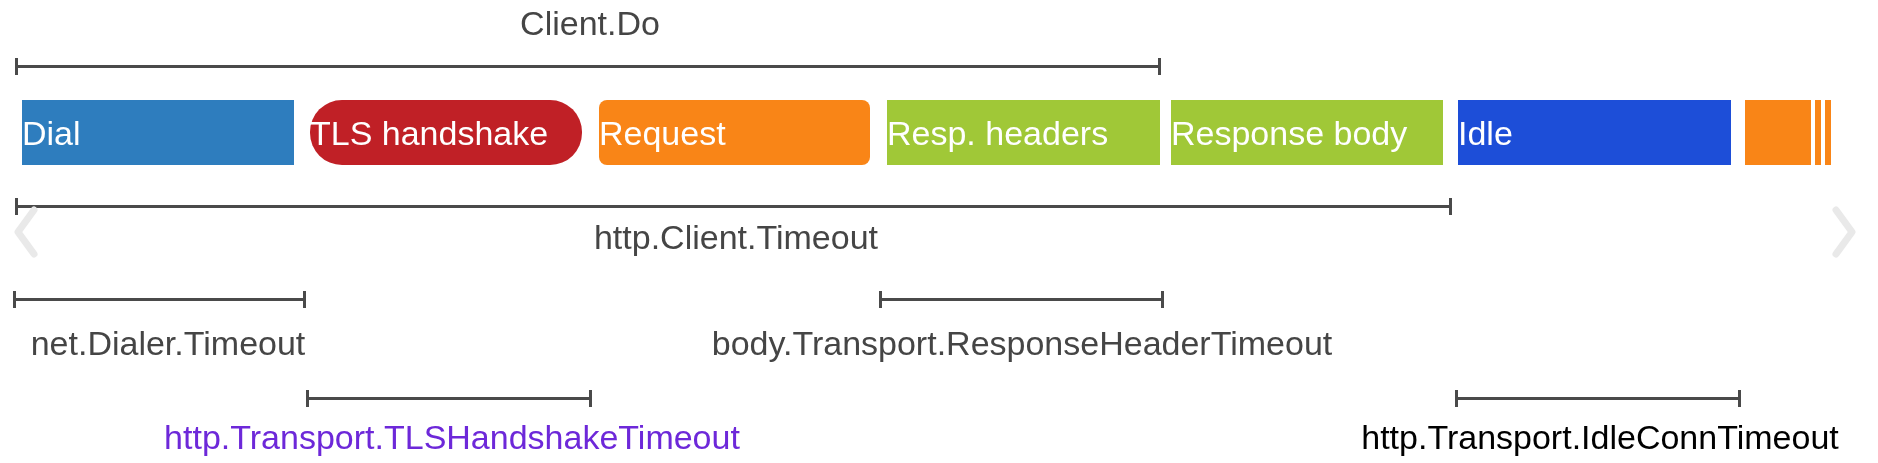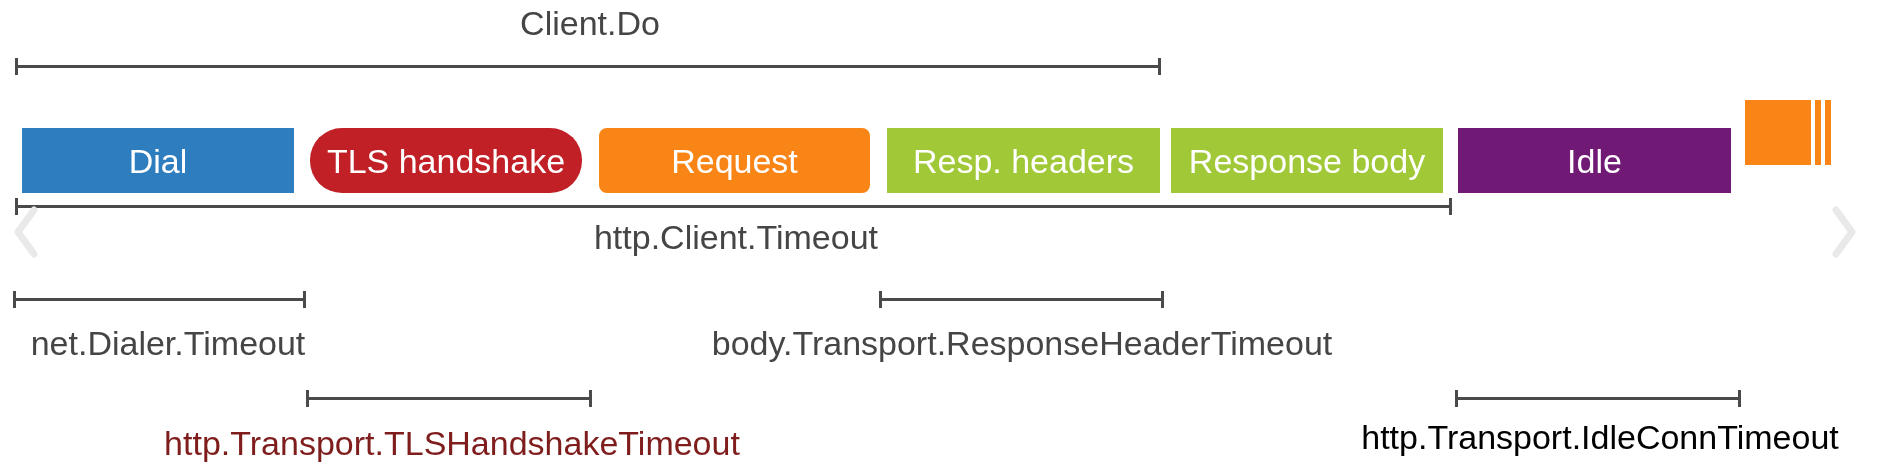--- a/index.html
+++ b/index.html
@@ -1,21 +1,21 @@
 <!DOCTYPE html>
 <html><head>
 <meta charset="utf-8">
 <style>
   html,body{margin:0;padding:0;background:#ffffff;}
   .stage{
     position:relative;width:1878px;height:463px;background:#ffffff;
     font-family:"Liberation Sans", sans-serif;overflow:hidden;
   }
   .bar{
-    position:absolute;display:flex;align-items:center;justify-content:center;margin-top:28px;
+    position:absolute;display:flex;align-items:center;
   }
   .bar-label{
     color:#ffffff;font-size:34px;line-height:1;white-space:nowrap;
   }
   .seg{position:absolute;}
   .bracket-line{position:absolute;height:3px;}
   .bracket-tick{position:absolute;width:3px;}
   .bracket-label,.top-label{
     position:absolute;font-size:34px;line-height:1;white-space:nowrap;
     transform:translateX(-50%);
@@ -40,21 +40,21 @@
       </div>
       <div class="bar" style="left: 599px; top: 100px; width: 271px; height: 65px; background: rgb(249, 133, 23); border-radius: 8px;">
         <span class="bar-label">Request</span>
       </div>
       <div class="bar" style="left: 887px; top: 100px; width: 273px; height: 65px; background: rgb(160, 200, 55);">
         <span class="bar-label">Resp. headers</span>
       </div>
       <div class="bar" style="left: 1171px; top: 100px; width: 272px; height: 65px; background: rgb(160, 200, 55);">
         <span class="bar-label">Response body</span>
       </div>
-      <div class="bar" style="left: 1458px; top: 100px; width: 273px; height: 65px; background: #701a75;">
+      <div class="bar" style="left: 1458px; top: 100px; width: 273px; height: 65px; background: #1d4ed8;">
         <span class="bar-label">Idle</span>
       </div>
     </div>
 
   <div id="newreq">
       <div class="seg" style="left: 1745px; top: 100px; width: 66px; height: 65px; background: rgb(249, 133, 23);"></div>
       <div class="seg" style="left: 1815px; top: 100px; width: 6px; height: 65px; background: rgb(249, 133, 23);"></div>
       <div class="seg" style="left: 1825px; top: 100px; width: 6px; height: 65px; background: rgb(249, 133, 23);"></div>
     </div>
 
@@ -71,21 +71,21 @@
       <div class="bracket-tick" style="left: 13px; top: 290.5px; height: 17px; background: rgb(74, 74, 74);"></div>
       <div class="bracket-tick" style="left: 303px; top: 290.5px; height: 17px; background: rgb(74, 74, 74);"></div>
       <div class="bracket-label" style="left: 168px; top: 326px; color: rgb(69, 69, 69);">net.Dialer.Timeout</div>
       <div class="bracket-line" style="left: 879px; top: 297.5px; width: 285px; height: 3px; background: rgb(74, 74, 74);"></div>
       <div class="bracket-tick" style="left: 879px; top: 290.5px; height: 17px; background: rgb(74, 74, 74);"></div>
       <div class="bracket-tick" style="left: 1161px; top: 290.5px; height: 17px; background: rgb(74, 74, 74);"></div>
       <div class="bracket-label" style="left: 1022px; top: 326px; color: rgb(69, 69, 69);">body.Transport.ResponseHeaderTimeout</div>
       <div class="bracket-line" style="left: 306px; top: 396.5px; width: 286px; height: 3px; background: rgb(74, 74, 74);"></div>
       <div class="bracket-tick" style="left: 306px; top: 389.5px; height: 17px; background: rgb(74, 74, 74);"></div>
       <div class="bracket-tick" style="left: 589px; top: 389.5px; height: 17px; background: rgb(74, 74, 74);"></div>
-      <div class="bracket-label" style="left: 452px; top: 420px; color: #7f1d1d; margin-top: 6px;">http.Transport.TLSHandshakeTimeout</div>
+      <div class="bracket-label" style="left: 452px; top: 420px; color: #6d28d9;">http.Transport.TLSHandshakeTimeout</div>
       <div class="bracket-line" style="left: 1455px; top: 396.5px; width: 286px; height: 3px; background: rgb(74, 74, 74);"></div>
       <div class="bracket-tick" style="left: 1455px; top: 389.5px; height: 17px; background: rgb(74, 74, 74);"></div>
       <div class="bracket-tick" style="left: 1738px; top: 389.5px; height: 17px; background: rgb(74, 74, 74);"></div>
       <div class="bracket-label" style="left: 1600px; top: 420px; color: #000000;">http.Transport.IdleConnTimeout</div>
     </div>
 
 
   <button class="nav-btn" id="prev-btn" style="left: 8px; top: 202px;">
     <svg viewBox="0 0 36 60">
       <polyline points="26,8 10,30 26,52" fill="none" stroke-width="7" stroke-linecap="round" stroke-linejoin="round" class="chev" stroke="#e9e9e9"></polyline>

